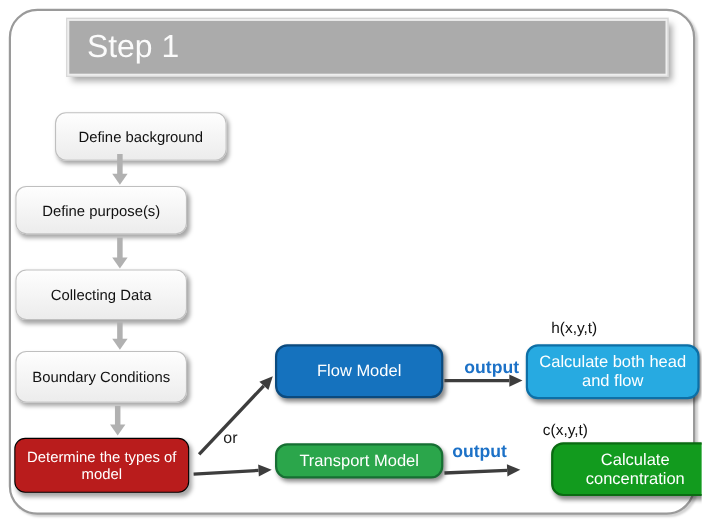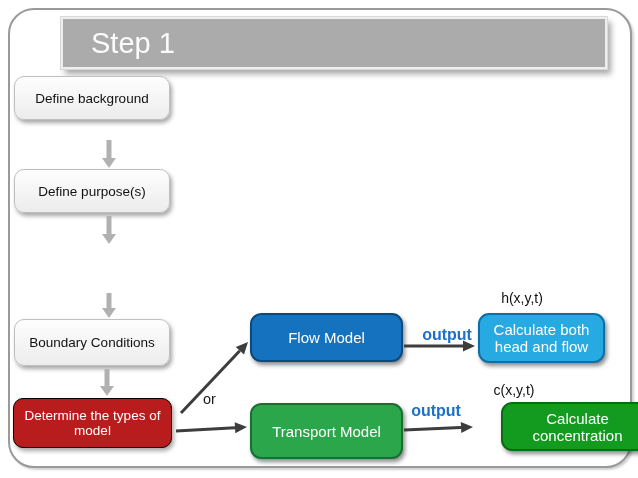--- a/index.html
+++ b/index.html
@@ -25,21 +25,21 @@
     left: 61px; top: 17px;
     width: 542px; height: 48px;
     background: #ababab;
     border: 2px solid #eeeeee;
     box-shadow: 0 0 0 1px #d9d9d9, 4px 5px 6px rgba(0,0,0,0.35);
   }
   .titlebar .title-text {
     color: #fbfbfb;
     font-size: 29px;
     line-height: 48px;
-    padding-left: 28px;
+    padding-left: 16px;
     white-space: nowrap;
   }
   .stepbox {
     position: absolute;
     left: 14px;
     width: 156px;
     border: 1px solid #bfbfbf;
     border-radius: 10px;
     background: linear-gradient(#fefefe, #ececec);
     box-shadow: 2px 3px 4px rgba(0,0,0,0.35);
@@ -104,40 +104,43 @@
 </head>
 <body>
 
 <div class="slide">
   <div class="frame"></div>
 
   <div class="titlebar">
     <div class="title-text">Step 1</div>
   </div>
 
-  <div class="stepbox" style="top:76px;height:44px;">
+  <div class="stepbox" style="top:102px;height:44px;margin-left:36px;">
     <span>Define background</span>
   </div>
   <div class="stepbox" style="top:169px;height:44px;">
     <span>Define purpose(s)</span>
+  </div>
+  <div class="stepbox" style="top:245px;height:46px;">
+    <span>Collecting Data</span>
   </div>
   <div class="stepbox" style="top:319px;height:47px;">
     <span>Boundary Conditions</span>
   </div>
   <div class="stepbox black" style="left:13px;top:398px;width:159px;height:50px;">
     <span>Determine the types of model</span>
   </div>
 
   <div class="colorbox box-flow" style="left:250px;top:313px;width:153px;height:49px;">
     <span>Flow Model</span>
   </div>
-  <div class="colorbox box-transport" style="left:250px;top:403px;width:153px;height:56px;">
+  <div class="colorbox box-transport" style="left:250px;top:403px;width:153px;height:32px;">
     <span>Transport Model</span>
   </div>
-  <div class="colorbox box-headflow" style="left:478px;top:313px;width:127px;height:50px;">
+  <div class="colorbox box-headflow" style="left:478px;top:313px;width:158px;height:50px;">
     <span>Calculate both head and flow</span>
   </div>
   <div class="colorbox box-concentr" style="left:477px;top:402px;width:153px;height:49px;margin-left:24px;">
     <span>Calculate concentration</span>
   </div>
 
   <div class="or-label" style="left:203px;top:391px;">or</div>
   <div class="output-label" style="left:412px;top:326px;width:70px;">output</div>
   <div class="output-label" style="left:401px;top:402px;width:70px;">output</div>
   <div class="annot" style="left:464px;top:382px;width:100px;">c(x,y,t)</div>

